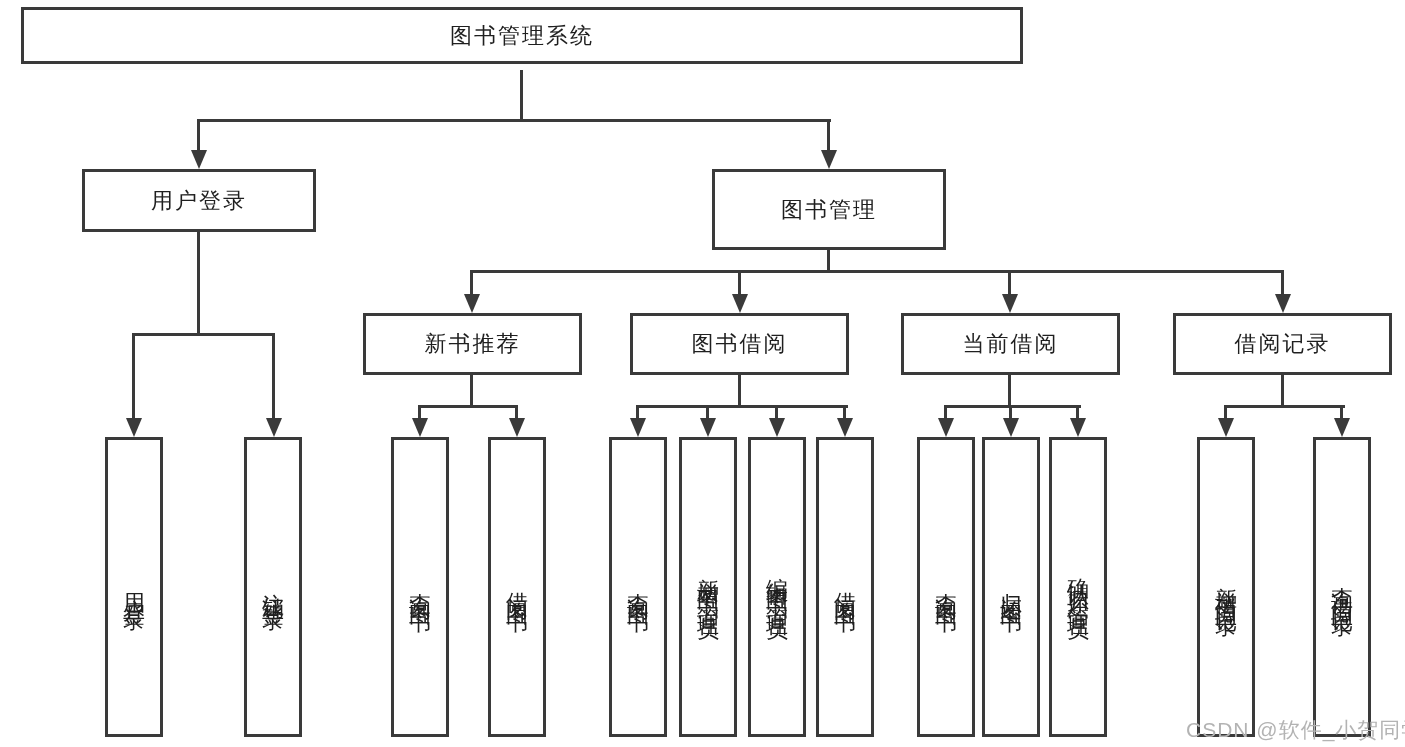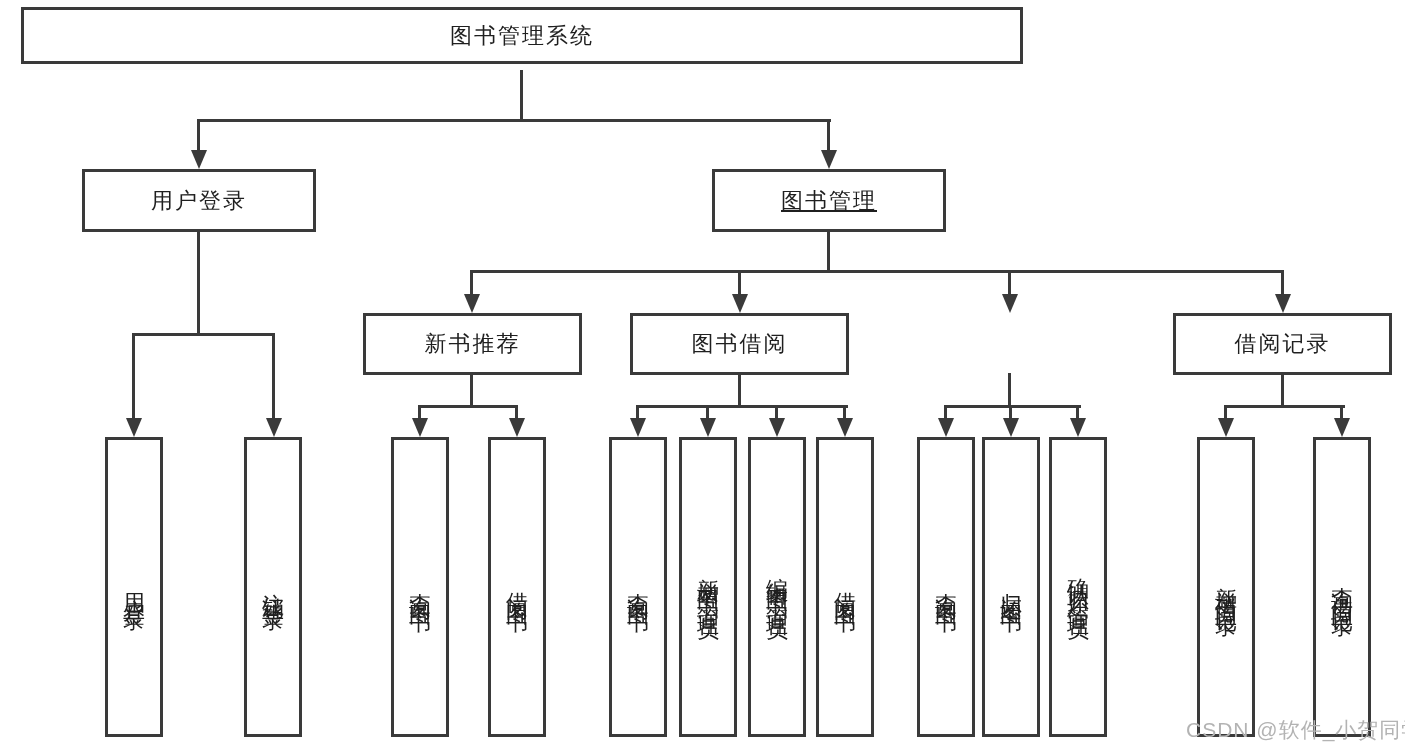--- a/index.html
+++ b/index.html
@@ -16,21 +16,21 @@
         width:58px;top:437px;height:300px;}
 
   .vl{position:absolute;width:3px;background:var(--line);z-index:1;}
   .hl{position:absolute;height:3px;background:var(--line);z-index:1;}
   .ar{position:absolute;width:0;height:0;border-left:8px solid transparent;border-right:8px solid transparent;
       border-top:19px solid var(--line);z-index:1;}
 
   
   #b-root{left:21px;top:7px;width:1002px;height:57px;}
   #b-userlogin{left:82px;top:169px;width:234px;height:63px;}
-  #b-bookmgmt{left:712px;top:169px;width:234px;height:63px;text-decoration:underline;}
+  #b-bookmgmt{left:712px;top:169px;width:234px;height:81px;}
   #b-newrec{left:363px;top:313px;width:219px;height:62px;}
   #b-borrow{left:630px;top:313px;width:219px;height:62px;}
   #b-current{left:901px;top:313px;width:219px;height:62px;}
   #b-records{left:1173px;top:313px;width:219px;height:62px;}
 
   #l-userlogin{left:105px;}
   #l-logout{left:244px;}
   #l-nr-query{left:391px;}
   #l-nr-borrow{left:488px;}
   #l-bb-query{left:609px;}
@@ -117,20 +117,21 @@
 
 <div id="canvas">
 
   <div class="node" id="b-root">图书管理系统</div>
 
   <div class="node" id="b-userlogin">用户登录</div>
   <div class="node" id="b-bookmgmt">图书管理</div>
 
   <div class="node" id="b-borrow">图书借阅</div>
   <div class="node" id="b-newrec">新书推荐</div>
+  <div class="node" id="b-current">当前借阅</div>
   <div class="node" id="b-records">借阅记录</div>
 
   <div class="node leaf" id="l-userlogin">用户登录</div>
   <div class="node leaf" id="l-logout">注销登录</div>
 
   <div class="node leaf" id="l-nr-query">查询图书</div>
   <div class="node leaf" id="l-nr-borrow">借阅图书</div>
 
   <div class="node leaf" id="l-bb-query">查询图书</div>
   <div class="node leaf" id="l-bb-add">新增图书（管理员）</div>

